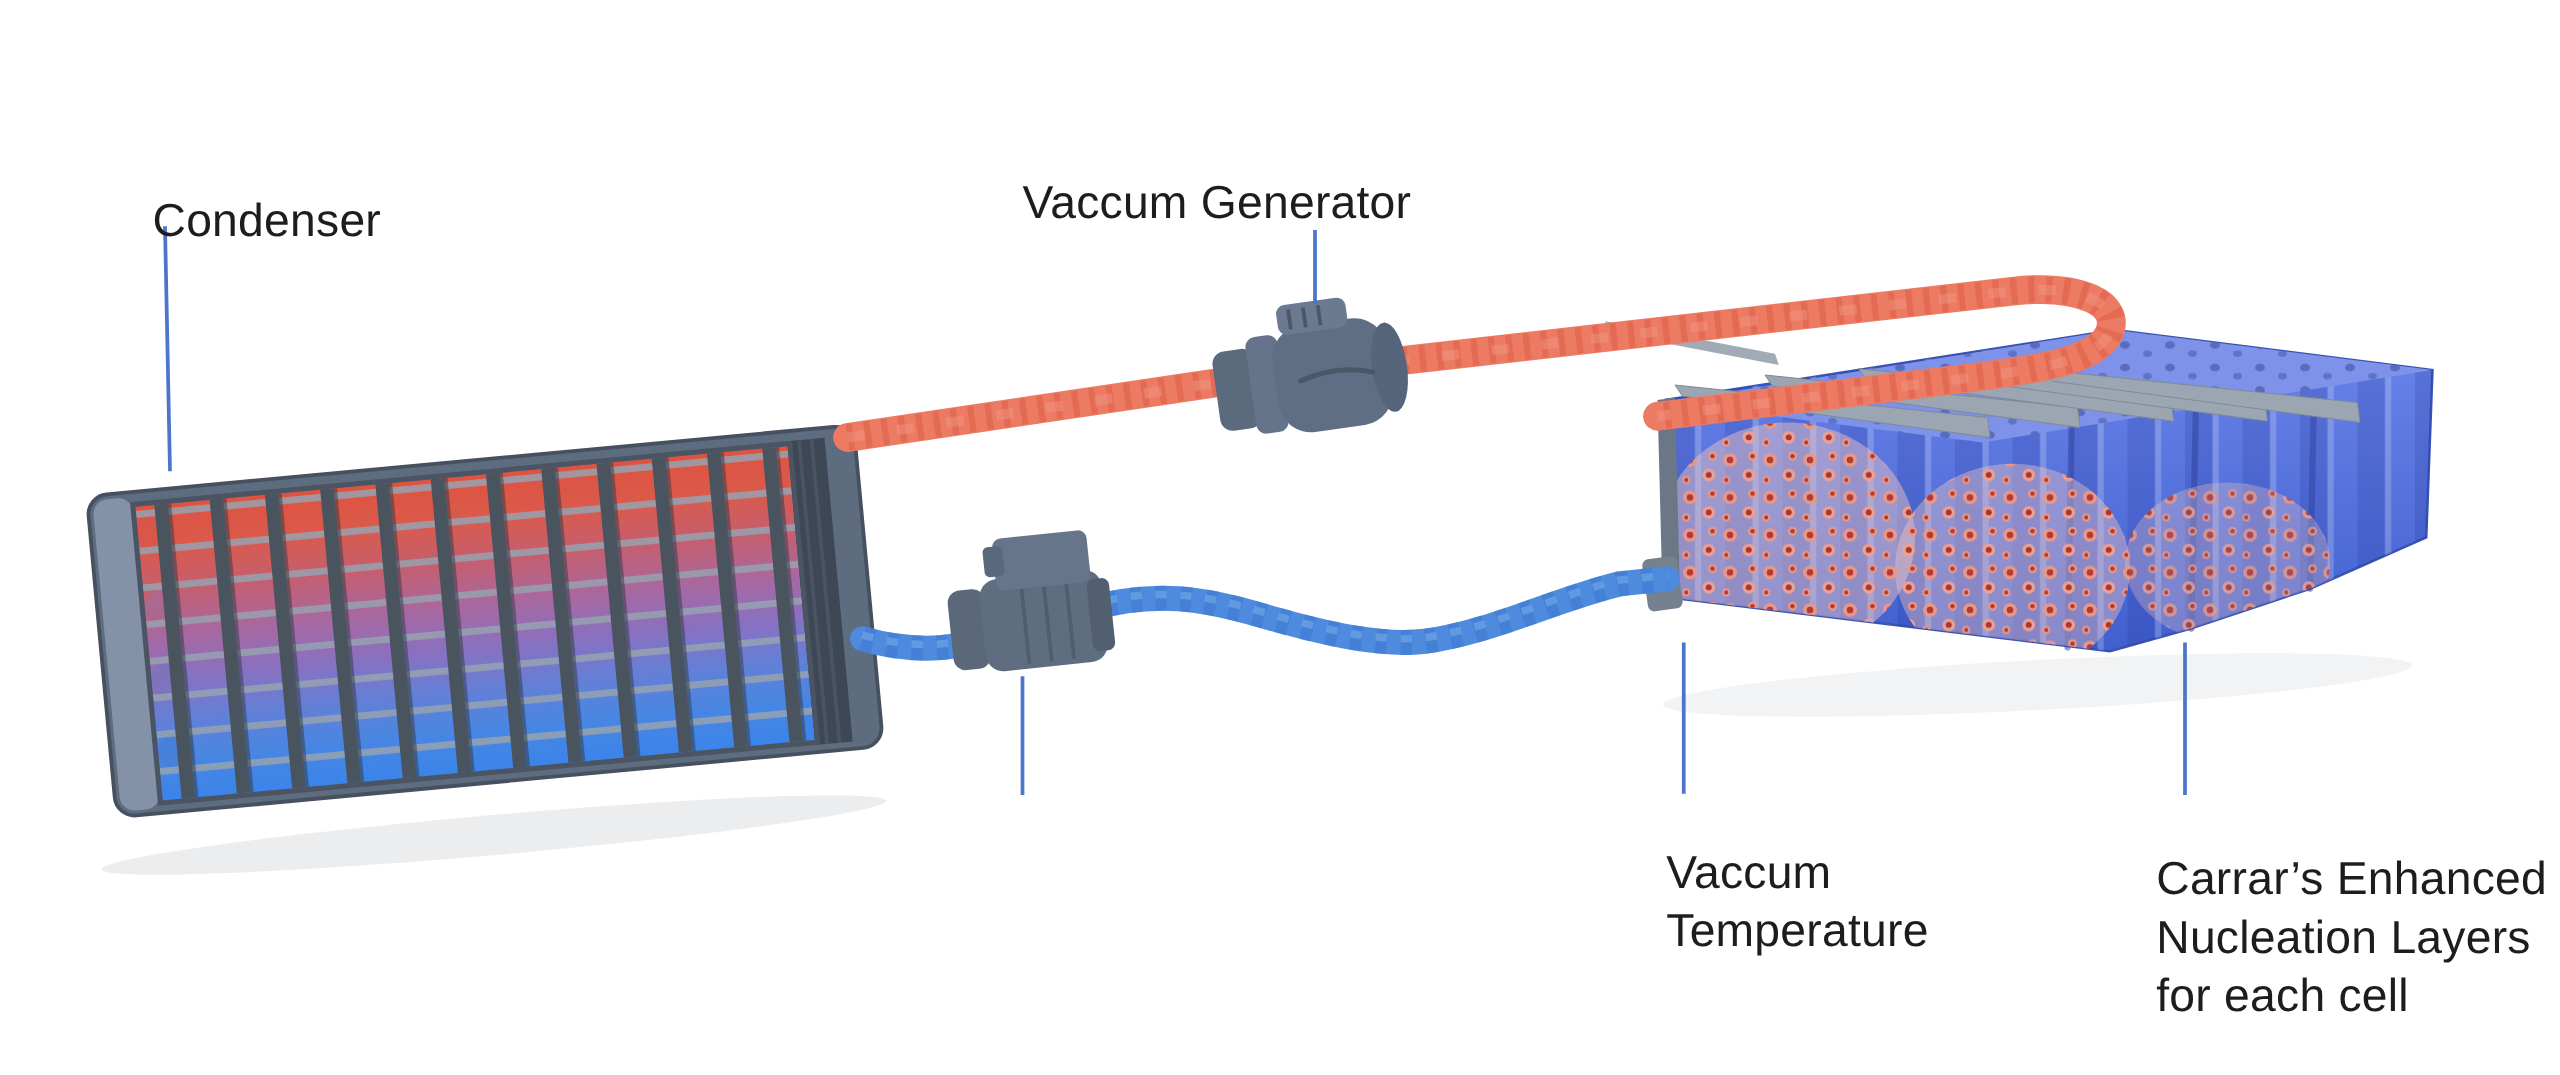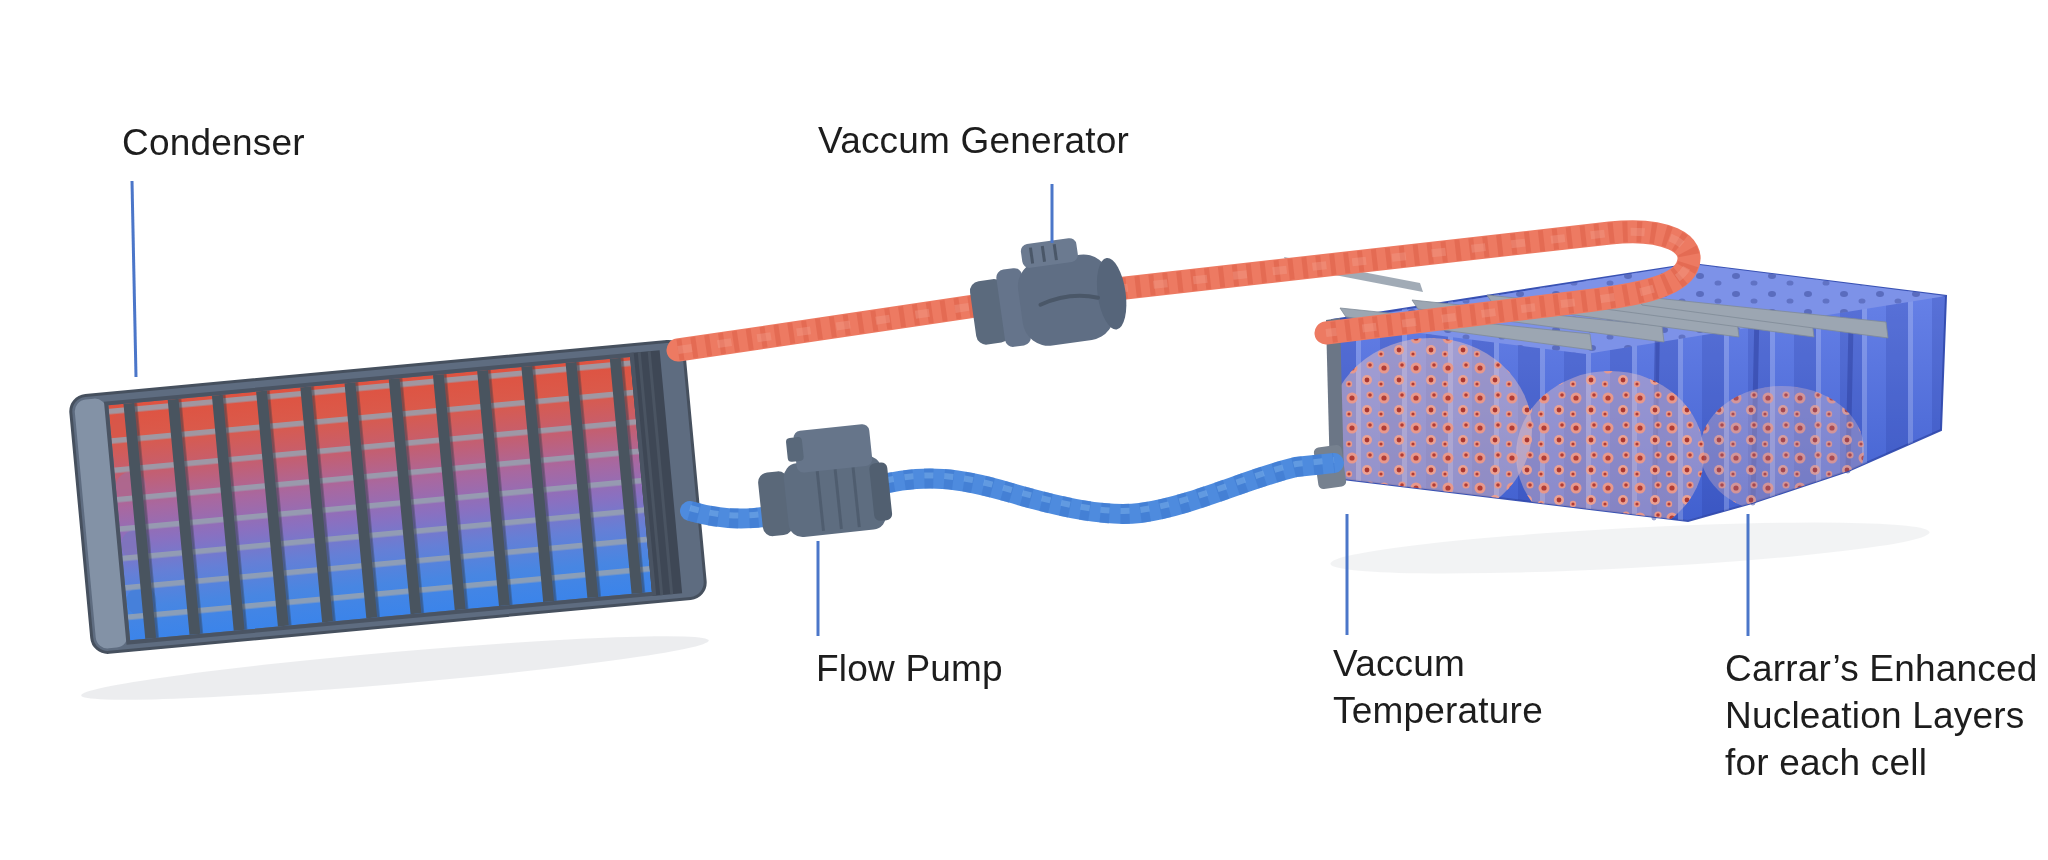--- a/index.html
+++ b/index.html
@@ -1,25 +1,25 @@
 <!DOCTYPE html>
 <html><head>
 <meta charset="utf-8">
 <style>
   html,body{margin:0;padding:0;background:#ffffff;}
   #stage{position:relative;width:2048px;height:860px;background:#ffffff;overflow:hidden;
          font-family:"Liberation Sans",sans-serif;}
   #artwork{position:absolute;left:0;top:0;width:2048px;height:860px;}
   .label{position:absolute;font-size:37px;line-height:1.27;font-weight:400;color:#1d1d1d;
-         letter-spacing:.2px;white-space:nowrap;}
+         letter-spacing:.2px;white-space:nowrap;margin-top:34px;}
   .label.wrap{white-space:normal;}
   #lbl-uniform{left:1333px;top:641px;width:265px;}
   #lbl-carrar{left:1725px;top:646px;width:338px;}
   #lbl-condenser{left:122px;top:120px;}
-  #lbl-vacuum{left:818px;top:118px;}
+  #lbl-vacuum{left:818px;top:105px;}
   #lbl-flowpump{left:816px;top:646px;}
 </style>
 </head>
 <body>
 
 <div id="stage">
 
   <svg id="artwork" viewBox="0 0 2048 860">
     <defs>
       <linearGradient id="condGrad" x1="0" y1="0" x2="0" y2="1">
@@ -163,17 +163,16 @@
       <line x1="132" y1="181" x2="136" y2="377" stroke="#4b76c9"></line>
       <line x1="1052" y1="184" x2="1052" y2="243" stroke="#4b76c9"></line>
       <line x1="818" y1="541" x2="818" y2="636" stroke="#4b76c9"></line>
       <line x1="1347" y1="514" x2="1347" y2="635" stroke="#4b76c9"></line>
       <line x1="1748" y1="514" x2="1748" y2="636" stroke="#4b76c9"></line>
     </g>
   </svg>
 
   <div class="label" id="lbl-condenser">Condenser</div>
   <div class="label" id="lbl-vacuum">Vaccum Generator</div>
-  <div class="label" id="lbl-flowpump">Flow Pump</div>
   <div class="label wrap" id="lbl-uniform">Vaccum Temperature</div>
   <div class="label wrap" id="lbl-carrar">Carrar’s Enhanced Nucleation Layers for each cell</div>
 
 </div>
 
 </body></html>

